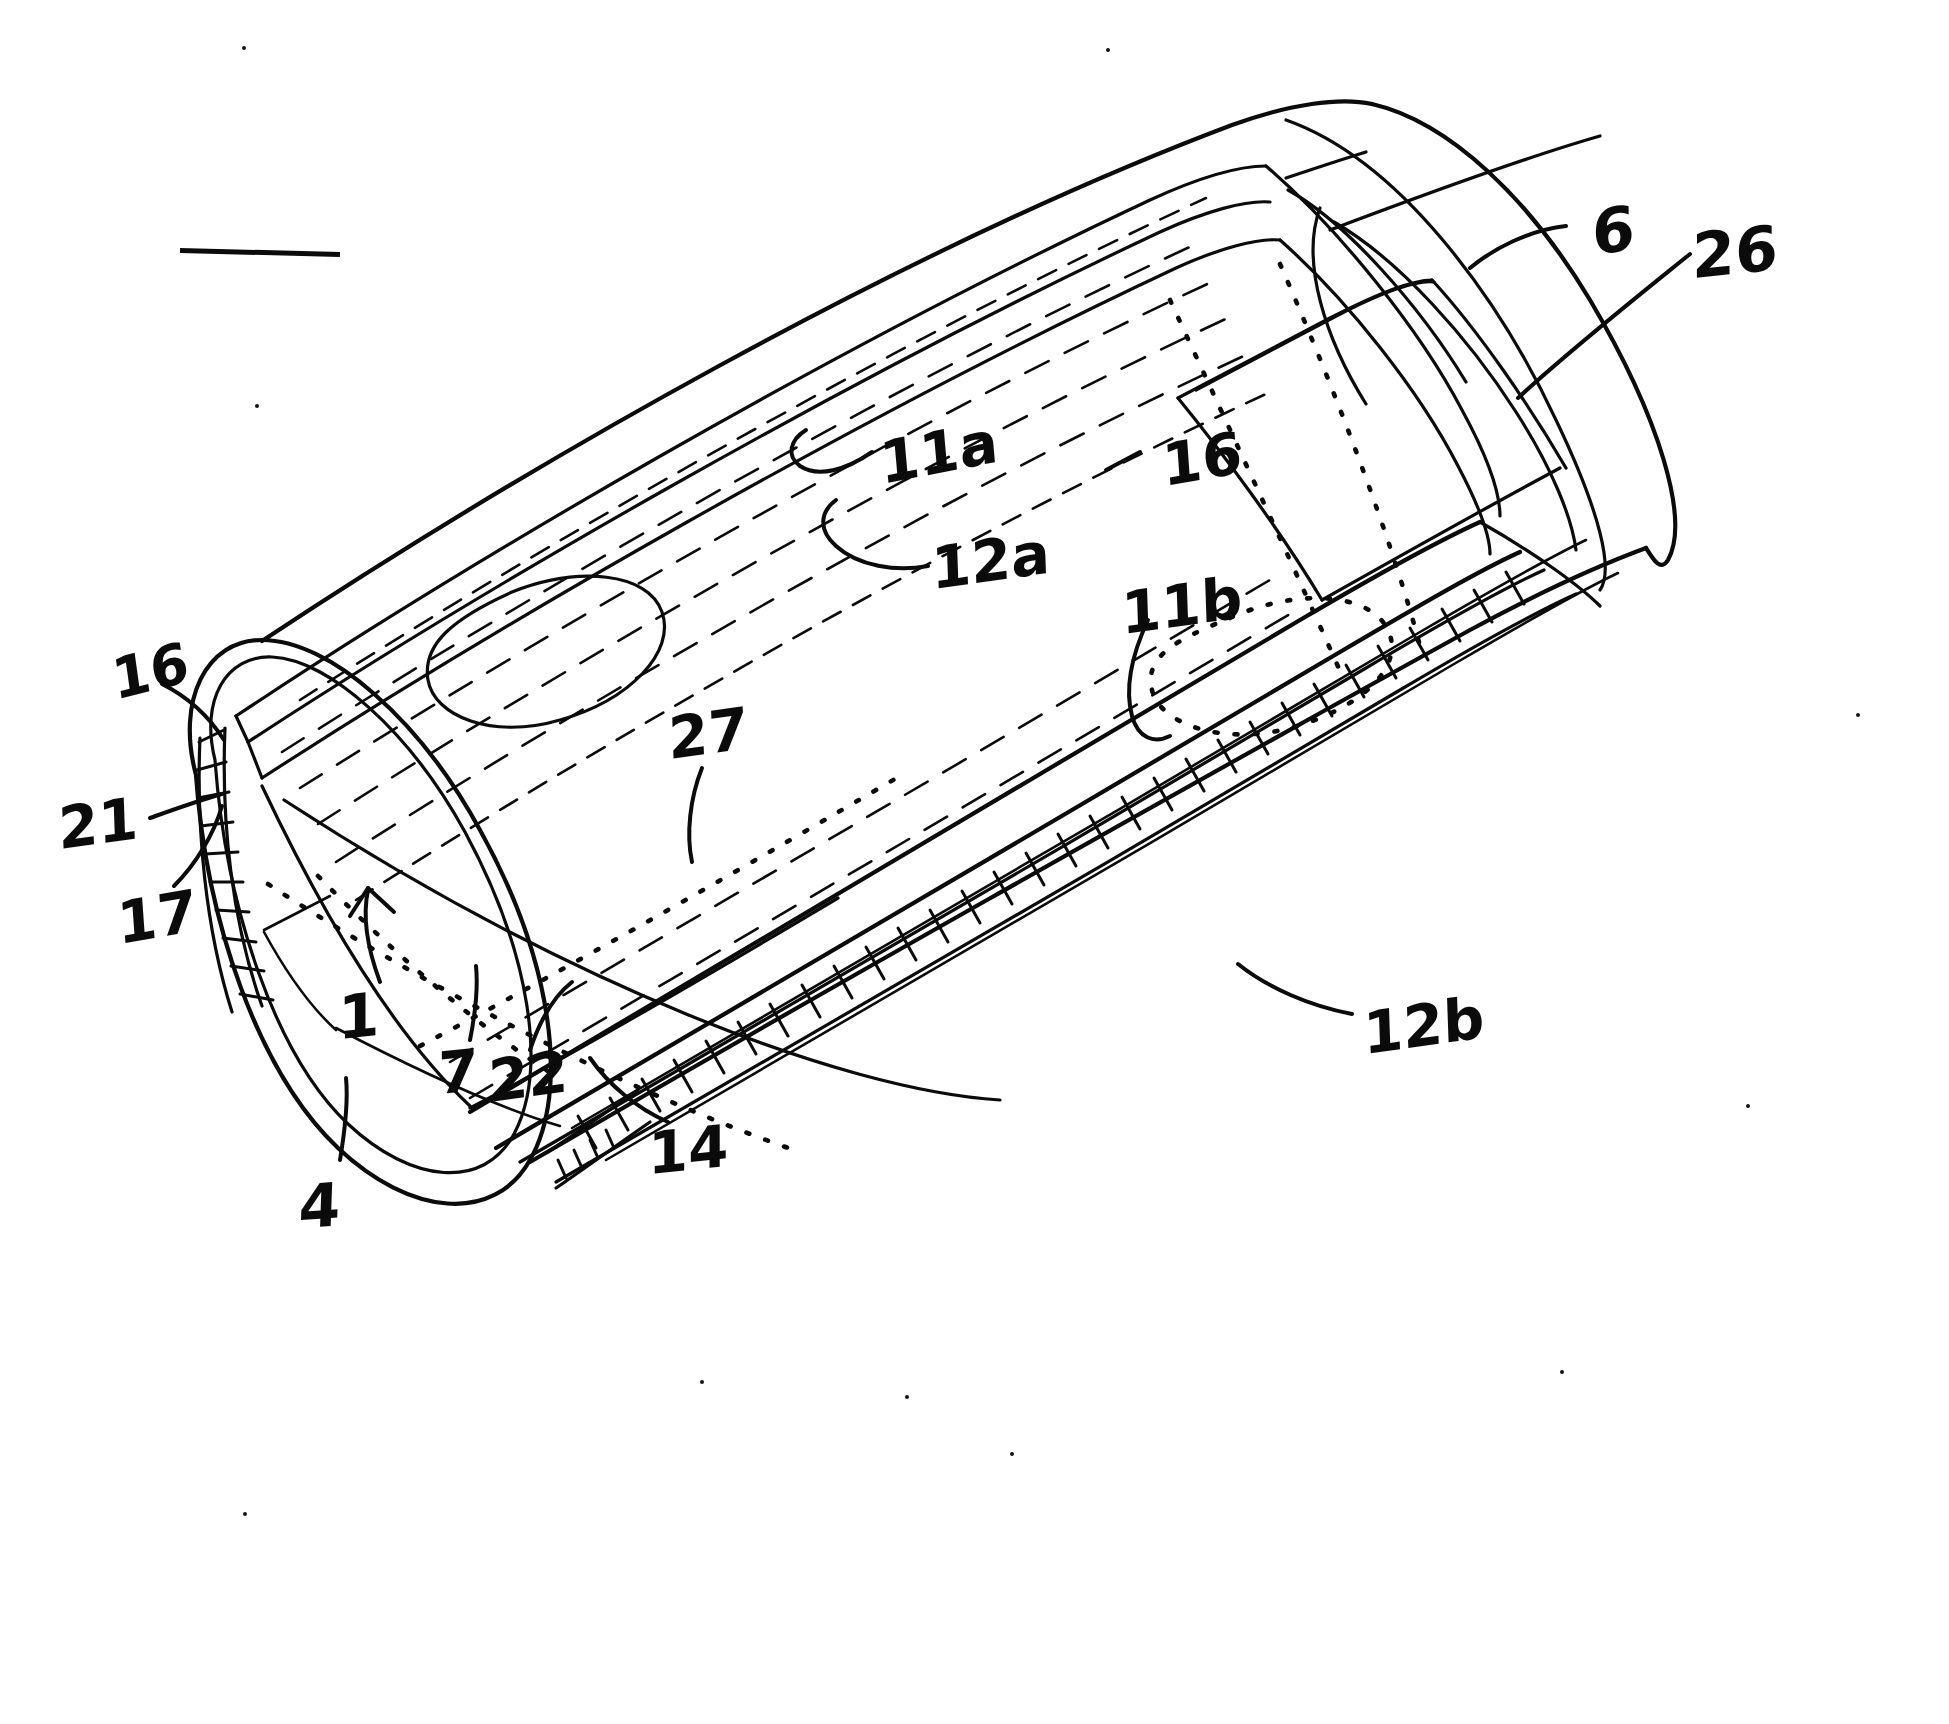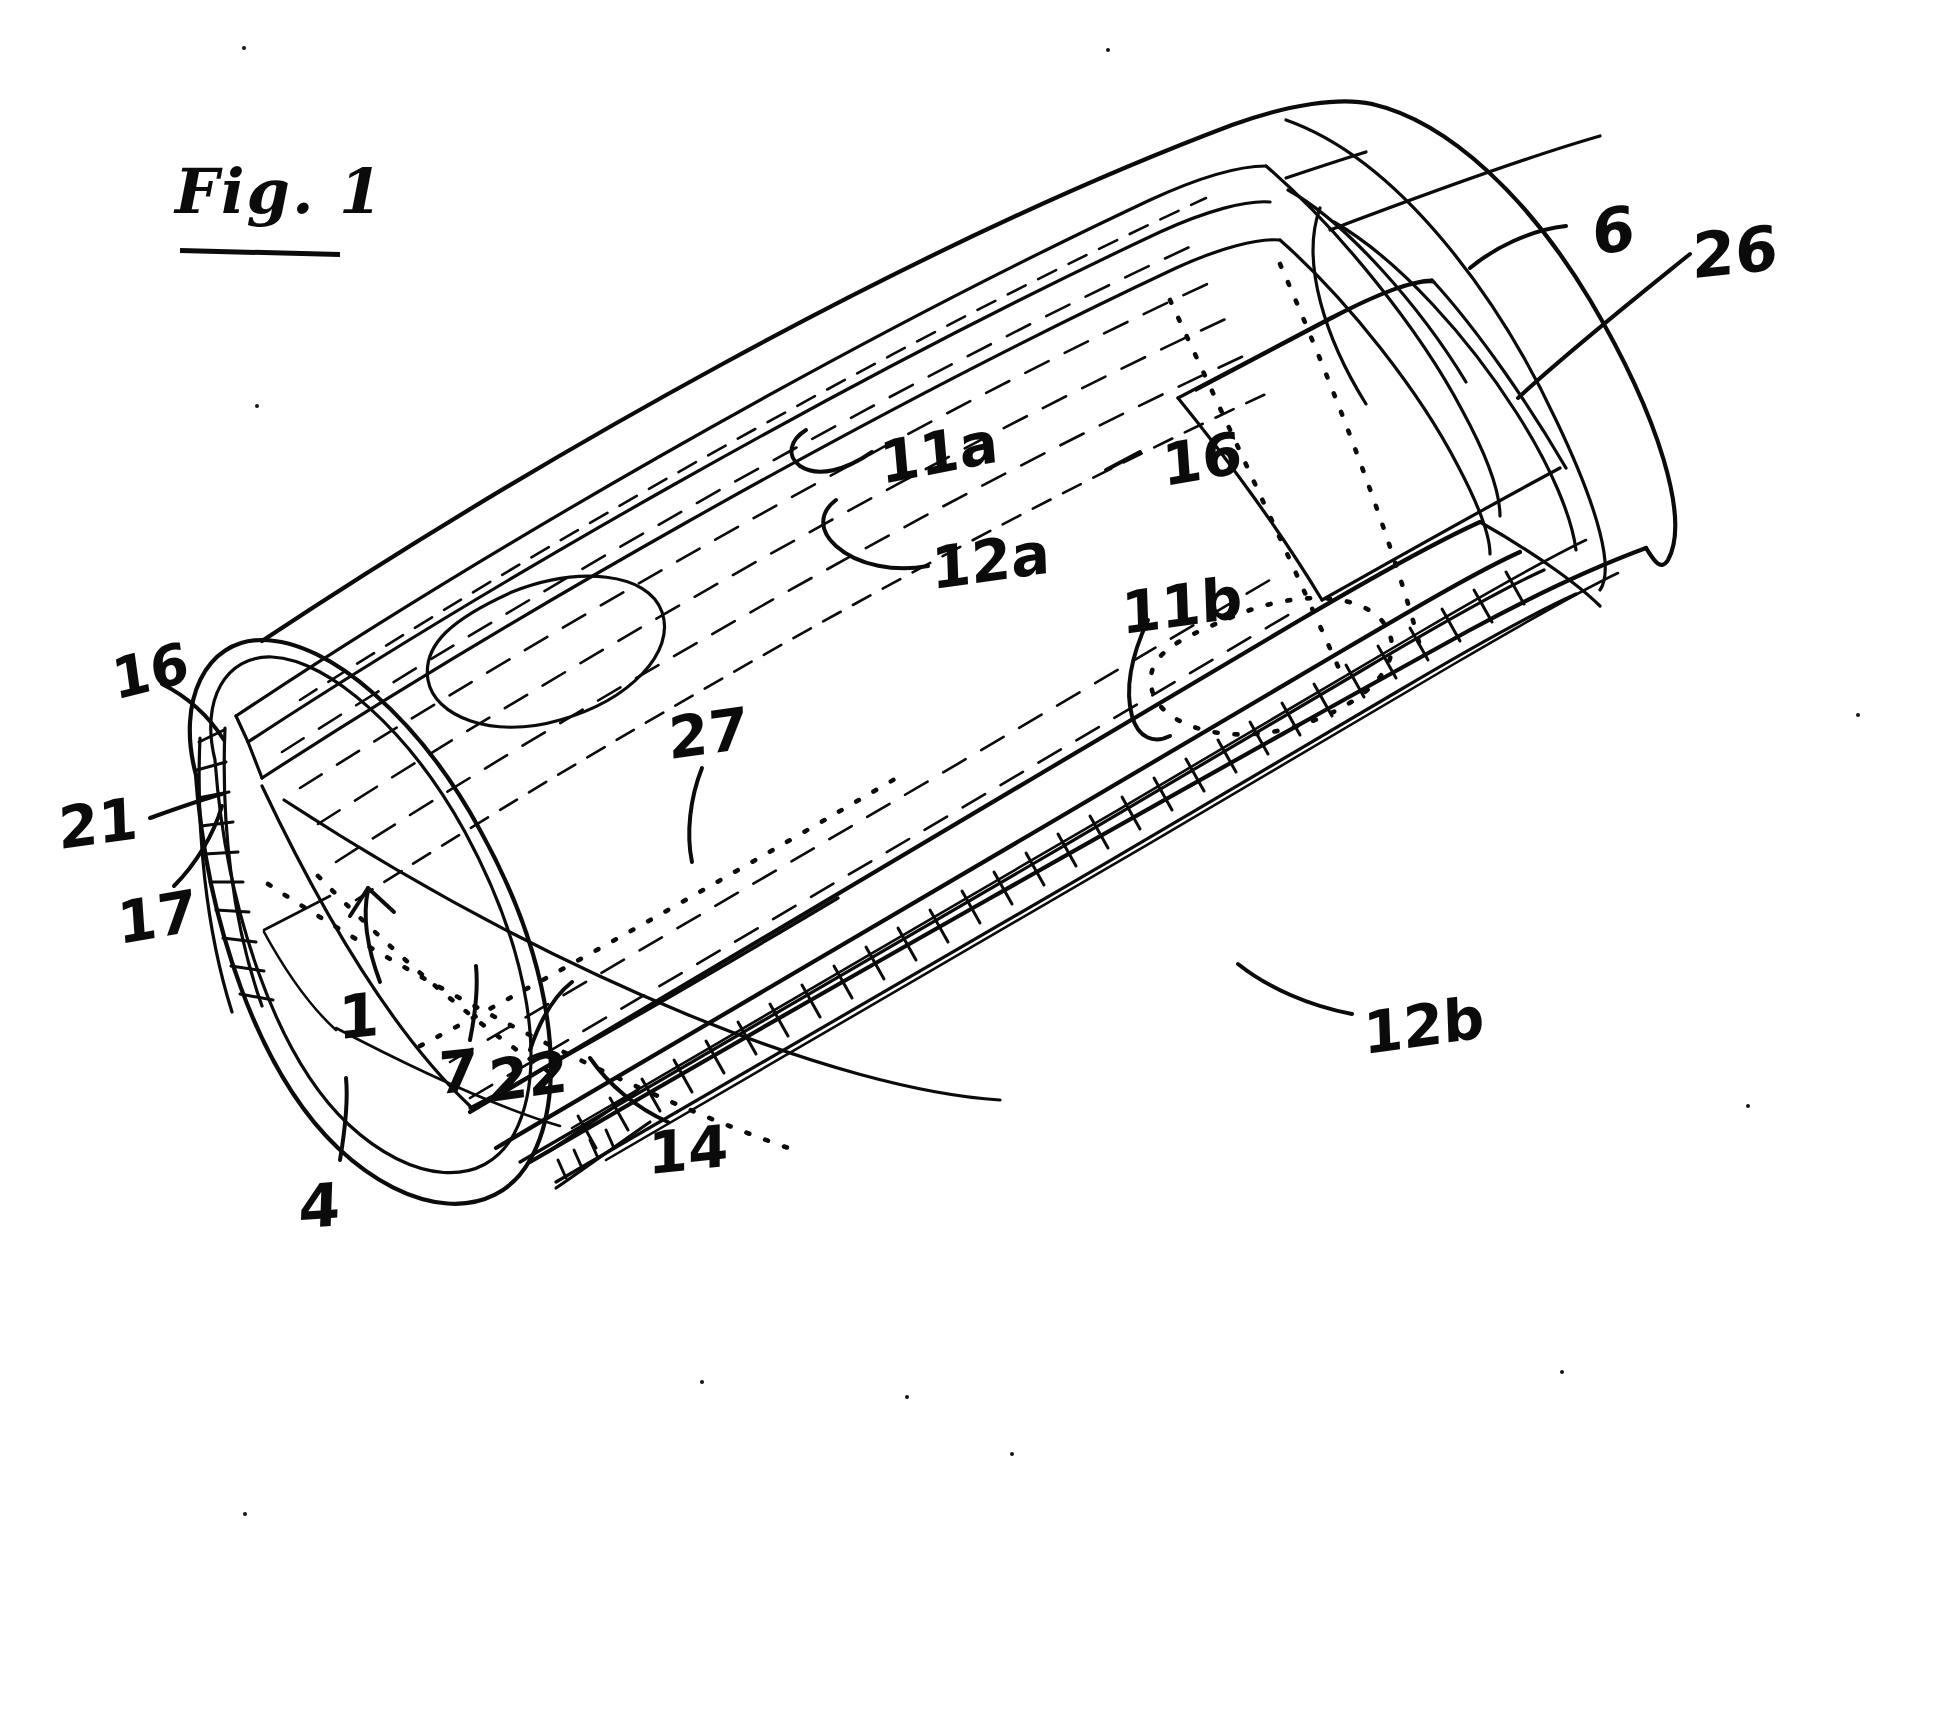--- a/index.html
+++ b/index.html
@@ -25,21 +25,20 @@
         letter-spacing:2px;color:#0b0b0b;}
   #fig-underline{position:absolute;left:180px;top:250px;width:160px;height:5px;
         background:#0b0b0b;transform:rotate(1.5deg);}
   .speck{position:absolute;width:4px;height:4px;background:#151515;border-radius:50%;}
 </style>
 </head>
 <body>
 
 <div id="sheet">
 
-  <div id="fig-title">Fig. 1</div>
   <div id="fig-underline"></div>
 
   <svg viewBox="0 0 1949 1724">
 
     <path class="ln s1" d="M 196,775
                            C 176,700 206,640 262,640
                            C 330,640 420,720 480,830
                            C 552,960 570,1090 530,1160
                            C 494,1224 410,1216 338,1148
                            C 258,1072 206,920 196,775 Z"></path>

